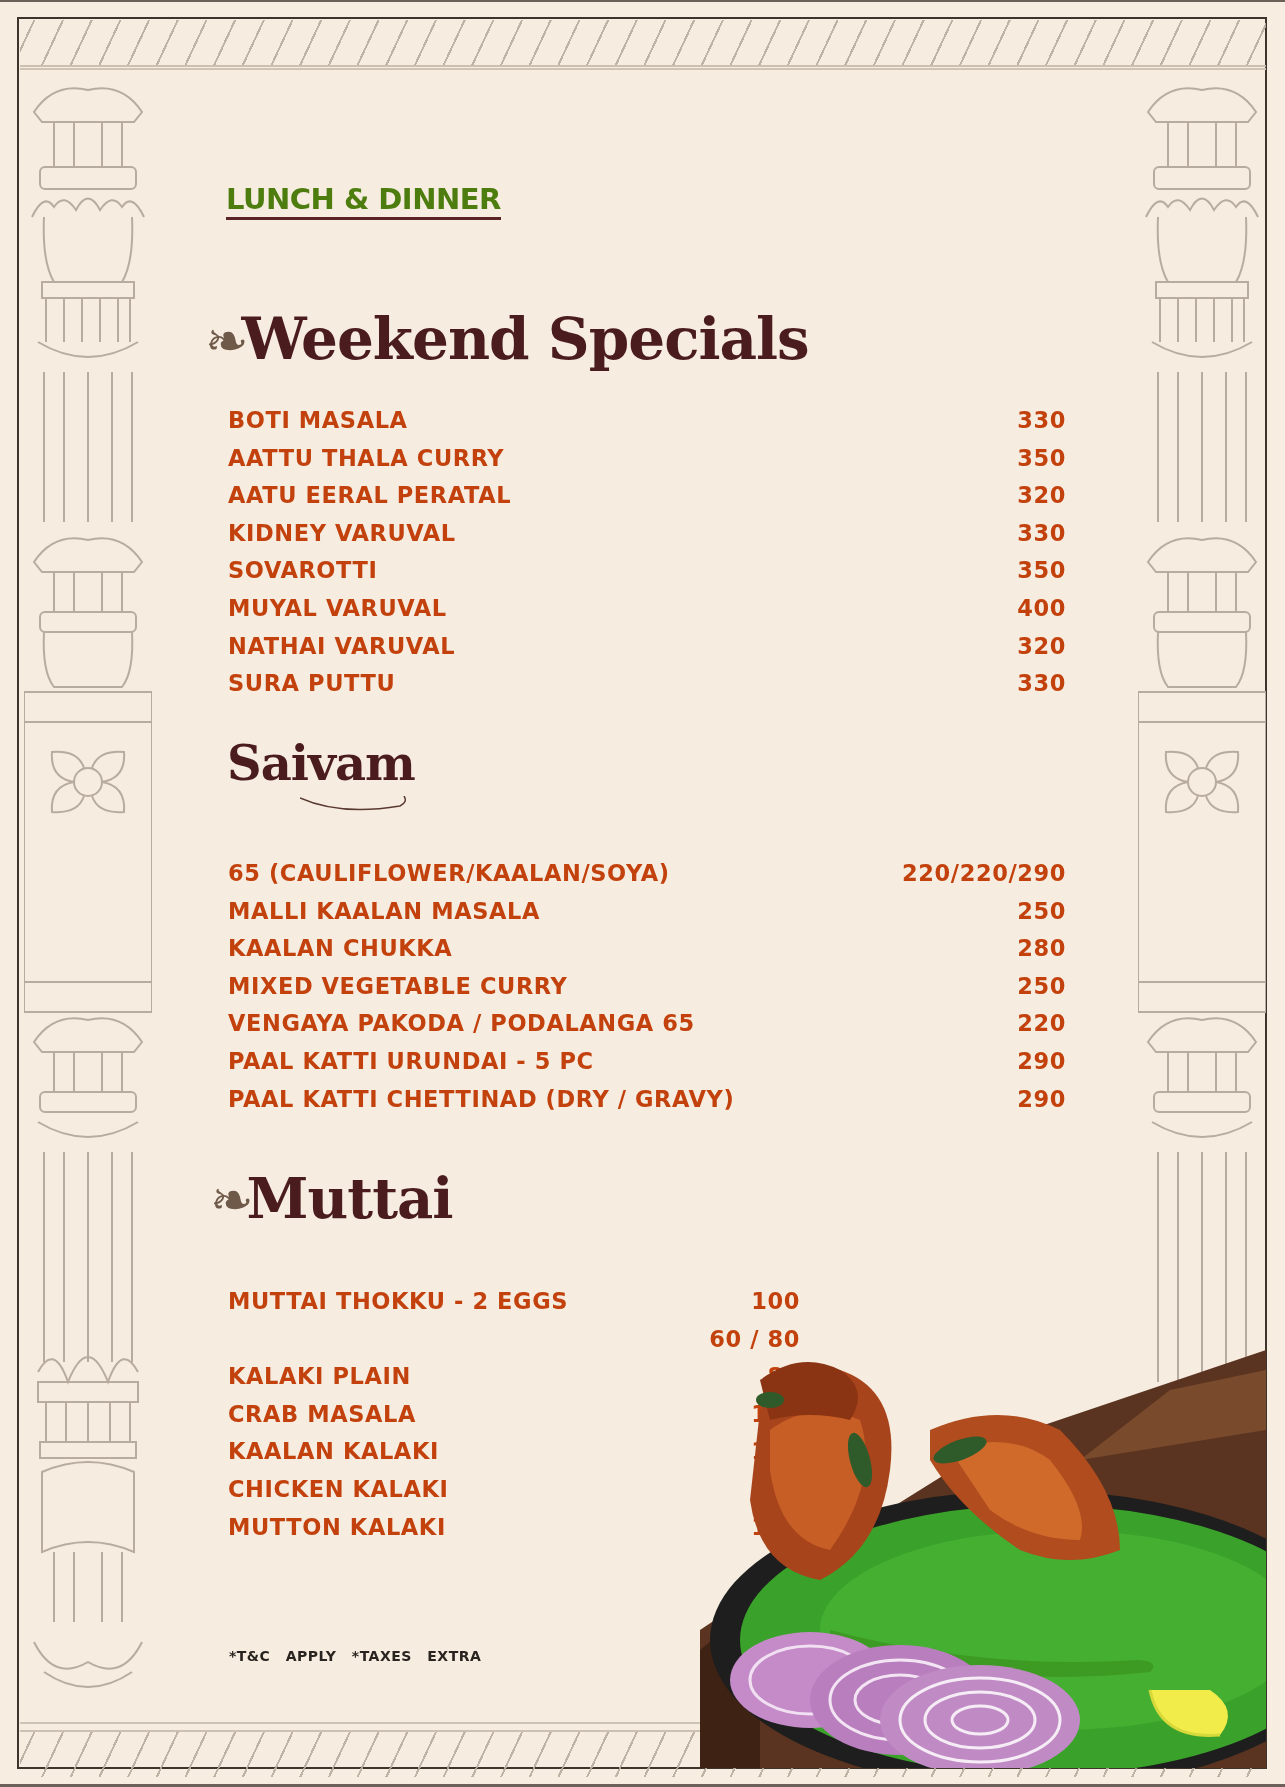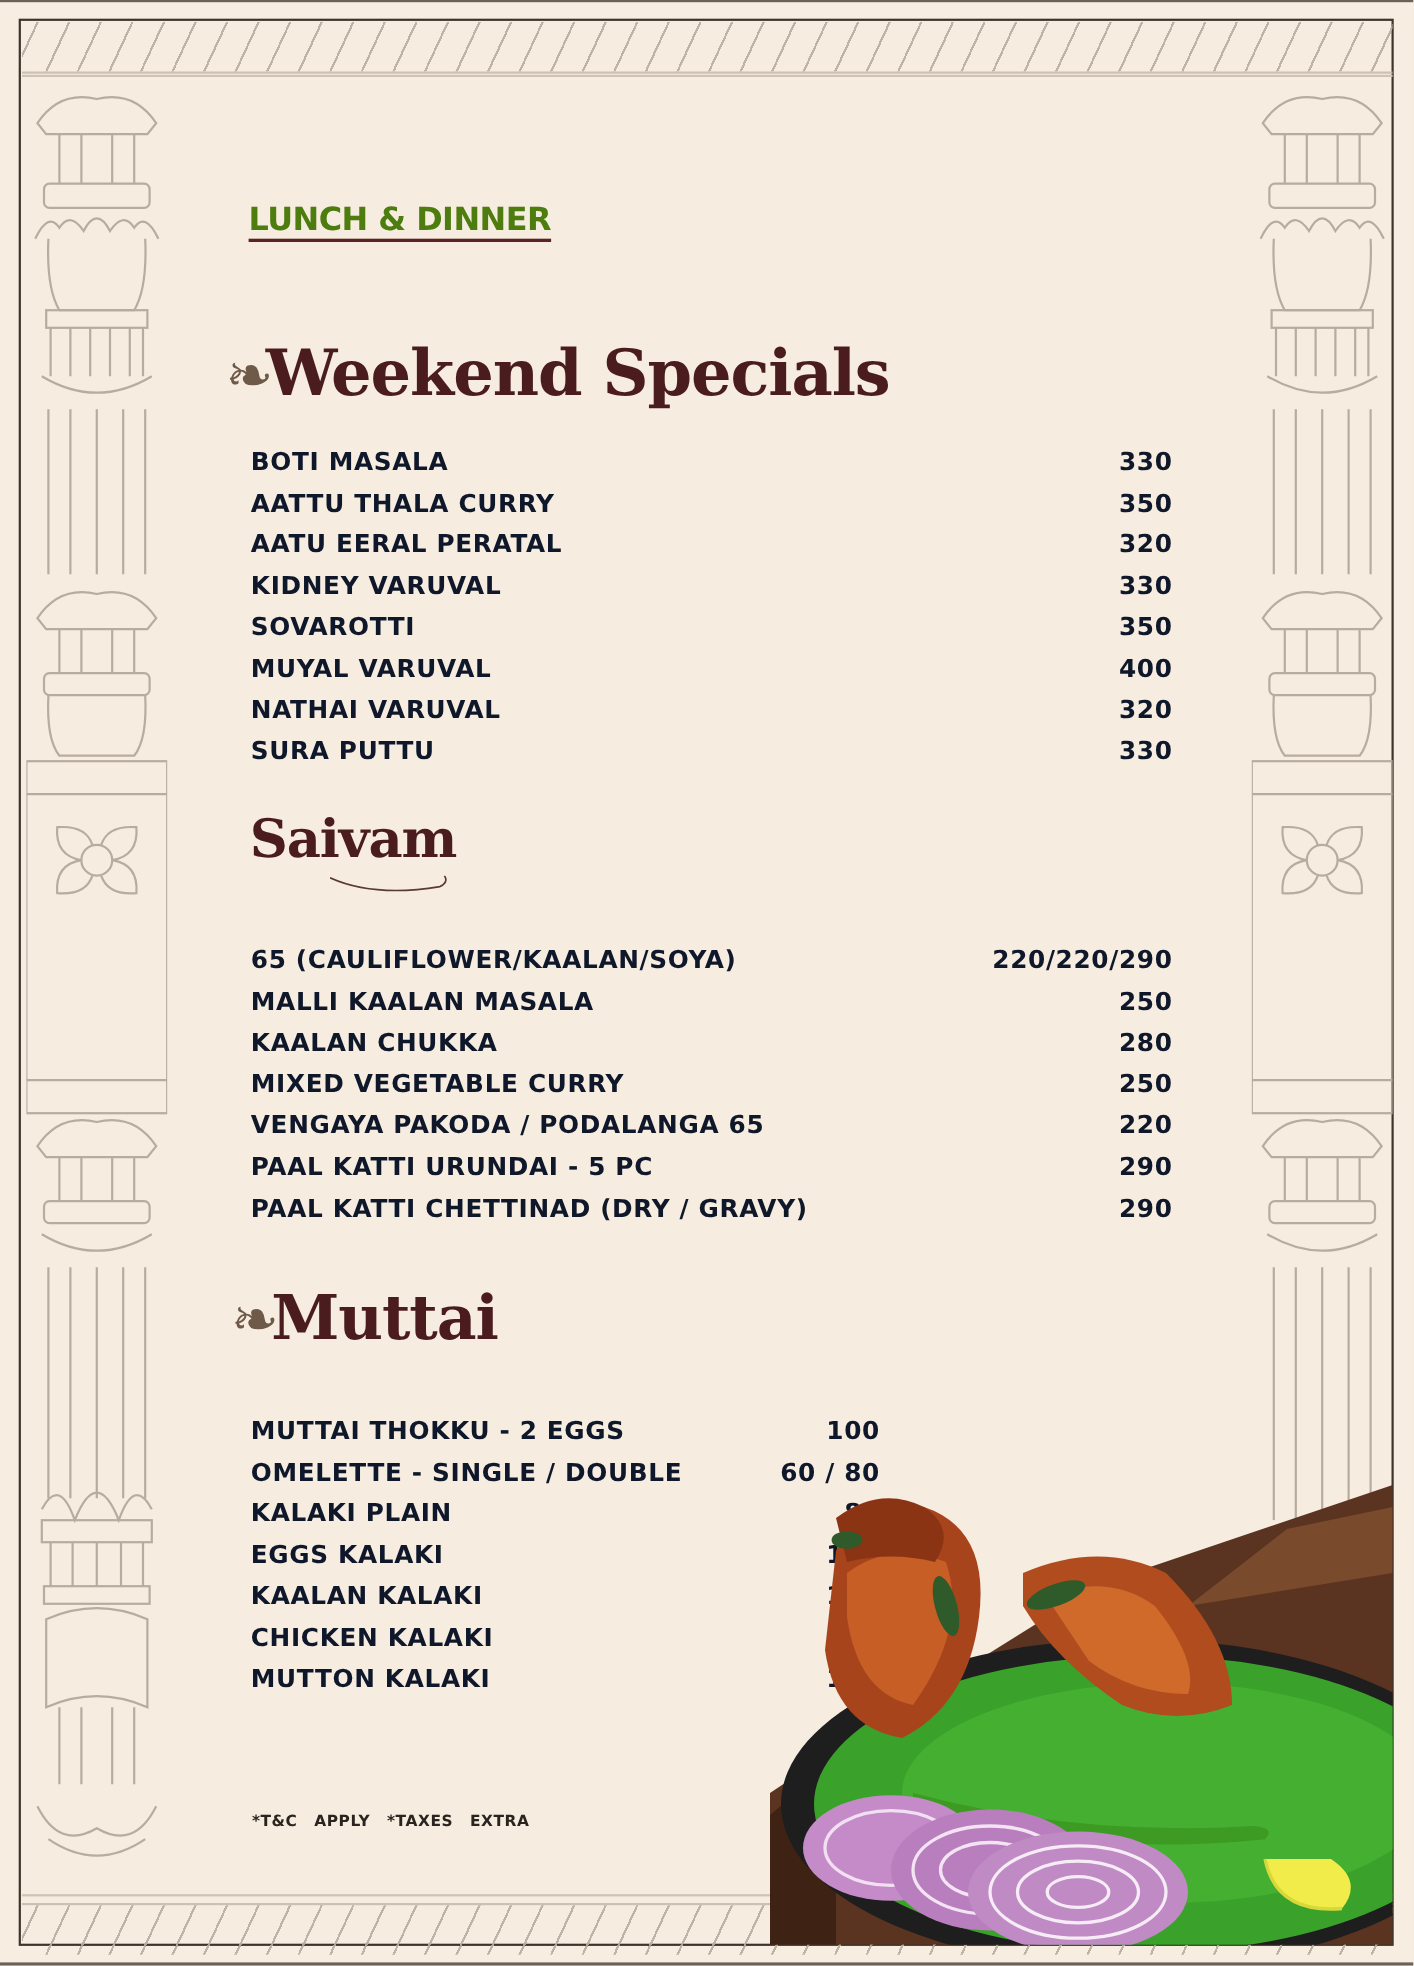--- a/index.html
+++ b/index.html
@@ -45,21 +45,21 @@
     .title-weekend { left: 205px; top: 305px; font-size: 58px; }
     .title-saivam { left: 227px; top: 735px; font-size: 48px; }
     .title-muttai { left: 210px; top: 1165px; font-size: 56px; }
     .swash { font-family: "DejaVu Serif", serif; font-weight: normal; color: #6f5a4a; font-size: 52px; margin-right: -6px; }
     .saivam-underline { position: absolute; left: 300px; top: 796px; width: 110px; height: 20px; }
 
     .menu-list { position: absolute; list-style: none; margin: 0; padding: 0; }
     .menu-item {
       position: relative; height: 37.6px;
       font-family: "DejaVu Sans", sans-serif; font-weight: bold;
-      font-size: 22.5px; color: #0f172a; letter-spacing: 0.6px;
+      font-size: 22.5px; color: #c2410c; letter-spacing: 0.6px;
     }
     .item-name { position: absolute; left: 0; top: 0; white-space: nowrap; }
     .item-price { position: absolute; right: 0; top: 0; white-space: nowrap; }
     .list-weekend { left: 228px; top: 407px; width: 838px; }
     .list-saivam { left: 228px; top: 860px; width: 838px; }
     .list-muttai { left: 228px; top: 1288px; width: 572px; }
 
     .footnote {
       position: absolute; left: 229px; top: 1648px;
       font-family: "DejaVu Sans", sans-serif; font-weight: bold;
@@ -236,29 +236,28 @@
 
   <div class="section-title title-muttai">
     <span class="swash">❧</span><span>Muttai</span>
   </div>
   <ul class="menu-list list-muttai">
     <li class="menu-item">
         <span class="item-name">MUTTAI THOKKU - 2 EGGS</span>
         <span class="item-price">100</span>
       </li>
     <li class="menu-item">
-        <span class="item-name">OMELETTE - SINGLE / DOUBLE</span>
         <span class="item-price">60 / 80</span>
       </li>
     <li class="menu-item">
         <span class="item-name">KALAKI PLAIN</span>
         <span class="item-price">80</span>
       </li>
     <li class="menu-item">
-        <span class="item-name">EGGS KALAKI</span>
+        <span class="item-name">CRAB MASALA</span>
         <span class="item-price">150</span>
       </li>
     <li class="menu-item">
         <span class="item-name">KAALAN KALAKI</span>
         <span class="item-price">180</span>
       </li>
     <li class="menu-item">
         <span class="item-name">CHICKEN KALAKI</span>
         <span class="item-price">150</span>
       </li>

